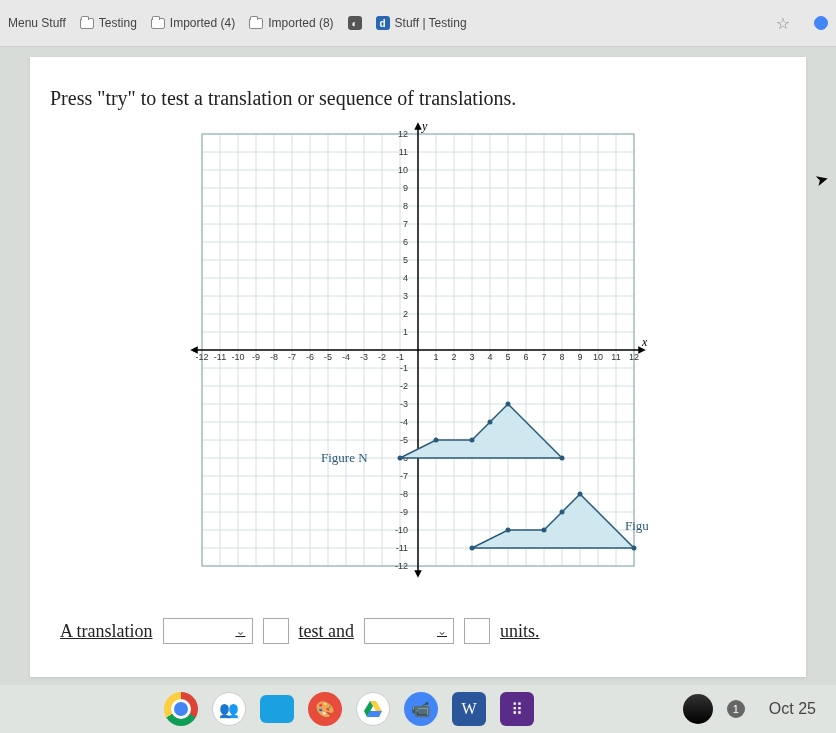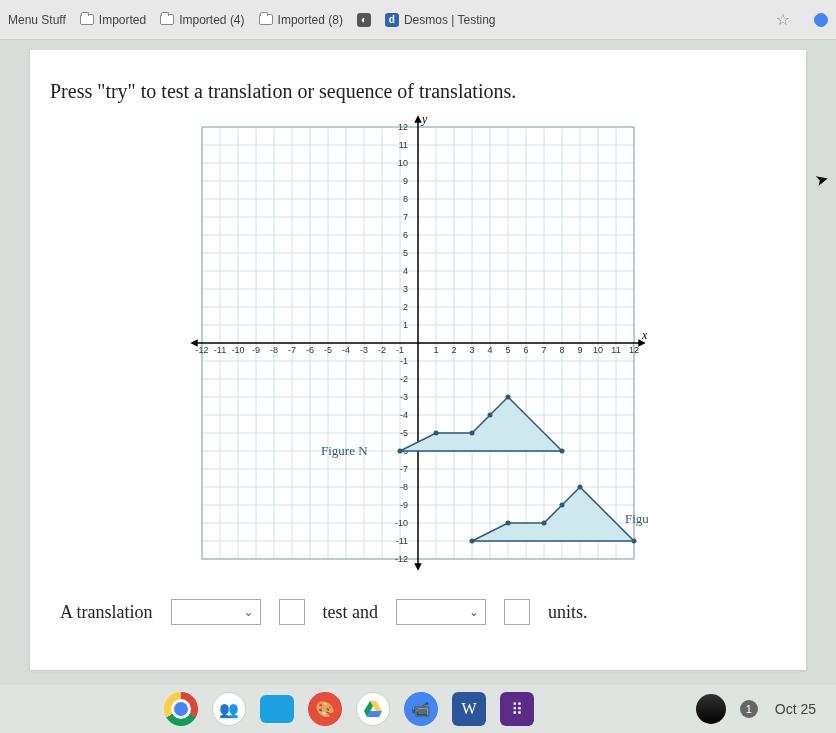--- a/index.html
+++ b/index.html
@@ -5,21 +5,21 @@
   * { box-sizing: border-box; margin: 0; padding: 0; }
   body {
     font-family: Georgia, 'Times New Roman', serif;
     background: #d8dcd8;
     width: 836px;
     height: 733px;
     overflow: hidden;
     position: relative;
   }
   .bookmarks-bar {
-    height: 40px;
+    height: 47px;
     background: #e8e8e8;
     border-bottom: 1px solid #ccc;
     display: flex;
     align-items: center;
     padding: 0 8px;
     font-family: Arial, sans-serif;
     font-size: 12px;
     color: #444;
     gap: 14px;
   }
@@ -45,74 +45,75 @@
   }
   .graph-wrap {
     display:flex;
     justify-content:center;
   }
   svg.graph { display:block; }
 
   .answer-row {
     display:flex;
     align-items:center;
-    gap:18px;
+    gap:10px;
     font-size:18px;
     color:#222;
-    margin-top: 26px;
+    margin-top: 38px;
     padding-left: 10px;
+    text-decoration: underline;
   }
   .dropdown {
     width:90px; height:26px; border:1px solid #aaa; background:#fff;
     display:flex; align-items:center; justify-content:flex-end;
     padding:0 6px; font-size:12px; color:#666; cursor:pointer;
   }
   .num-box {
     width:26px; height:26px; border:1px solid #aaa; background:#fff;
   }
 
   .taskbar {
     position:absolute; bottom:0; left:0; right:0;
     height:48px; background:#e0e4e0;
     display:flex; align-items:center; padding:0 20px;
     gap:14px;
   }
   .tb-spacer { flex:1; }
   .tb-icon { width:34px; height:34px; border-radius:50%; display:flex; align-items:center; justify-content:center; font-size:16px; color:#fff; cursor:pointer;}
   .tb-chrome { background: conic-gradient(#db4437 0 120deg,#0f9d58 120deg 240deg,#ffcd40 240deg 360deg); position:relative;}
   .tb-chrome::after{content:"";position:absolute;width:14px;height:14px;background:#4285f4;border:3px solid #fff;border-radius:50%;}
-  .tb-time { font-family:Arial,sans-serif; font-size:14px; color:#444; margin-left:3px;}
+  .tb-time { font-family:Arial,sans-serif; font-size:16px; color:#444; margin-left:10px;}
   .tb-notif { width:18px;height:18px;border-radius:50%;background:#666;color:#fff;font-size:11px;display:flex;align-items:center;justify-content:center;font-family:Arial,sans-serif;}
   .cursor-ptr { position:absolute; top:170px; right:8px; font-size:16px; color:#000; transform:rotate(-15deg);}
 </style>
 </head>
 <body>
 
 <div class="bookmarks-bar">
   <div class="bookmark-item">
     <span>Menu Stuff</span>
   </div>
   <div class="bookmark-item">
     <span class="folder-icon"></span>
-    <span>Imported</span>
+    <span>Testing</span>
   </div>
   <div class="bookmark-item">
     <span class="folder-icon"></span>
     <span>Imported (4)</span>
   </div>
   <div class="bookmark-item">
     <span class="folder-icon"></span>
     <span>Imported (8)</span>
   </div>
   <div class="bookmark-item">
     <span class="site-icon" style="background:#555">◐</span>
   </div>
   <div class="bookmark-item">
     <span class="site-icon" style="background:#2a66b1">d</span>
-    <span>Desmos | Testing</span>
+    <span>Stuff | Testing</span>
   </div>
   <span class="star-icon">☆</span>
   <span class="circ-icon" style="margin-left:10px;background:#4285f4;border-color:#4285f4"></span>
 </div>
 
 <div class="content-area">
   <div class="instruction">Press "try" to test a translation or sequence of translations.</div>
 
   <div class="graph-wrap">
     <svg class="graph" width="460" height="460" viewBox="0 0 460 460">

